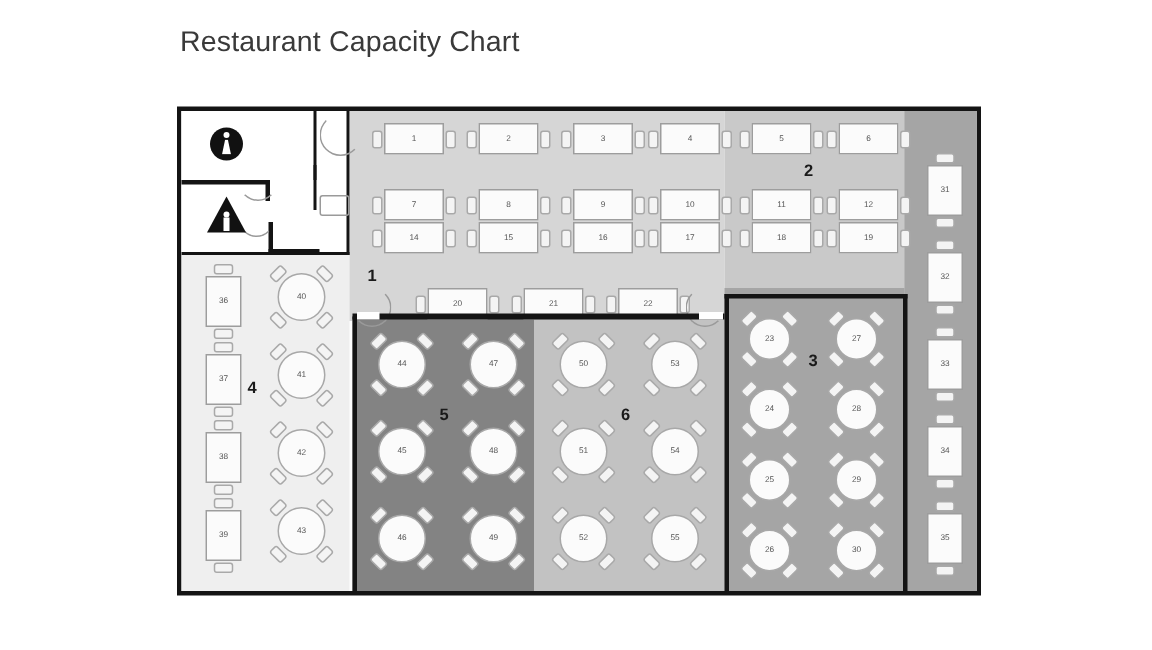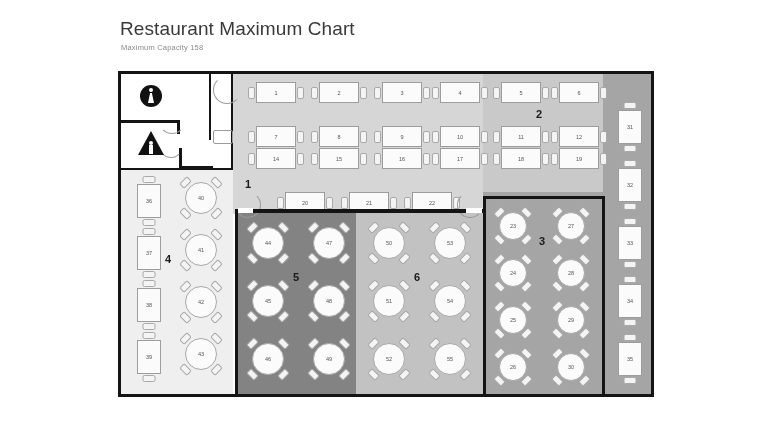--- a/index.html
+++ b/index.html
@@ -198,22 +198,21 @@
     background: transparent;
   }
   .white-gap { position: absolute; background: #ffffff; }
 </style>
 </head>
 <body>
 
 <div id="page">
 
   <div id="header">
-    <div id="chart-title">Restaurant Maximum Chart</div>
-    <div id="chart-subtitle">Maximum Capacity 158</div>
+    <div id="chart-title">Restaurant Capacity Chart</div>
   </div>
 
   <div id="floorplan">
 
     <div class="region fill-zone4" style="left:0px; top:0px; width:112px; height:320px;"></div>
     <div class="region fill-zone1" style="left:112px; top:0px; width:250px; height:140px;"></div>
     <div class="region fill-zone2" style="left:362px; top:0px; width:168px; height:320px;"></div>
     <div class="region fill-zone3" style="left:362px; top:118px; width:120px; height:202px;"></div>
     <div class="region fill-right" style="left:482px; top:0px; width:48px; height:320px;"></div>
     <div class="region fill-zone5" style="left:114px; top:137px; width:121px; height:183px;"></div>

